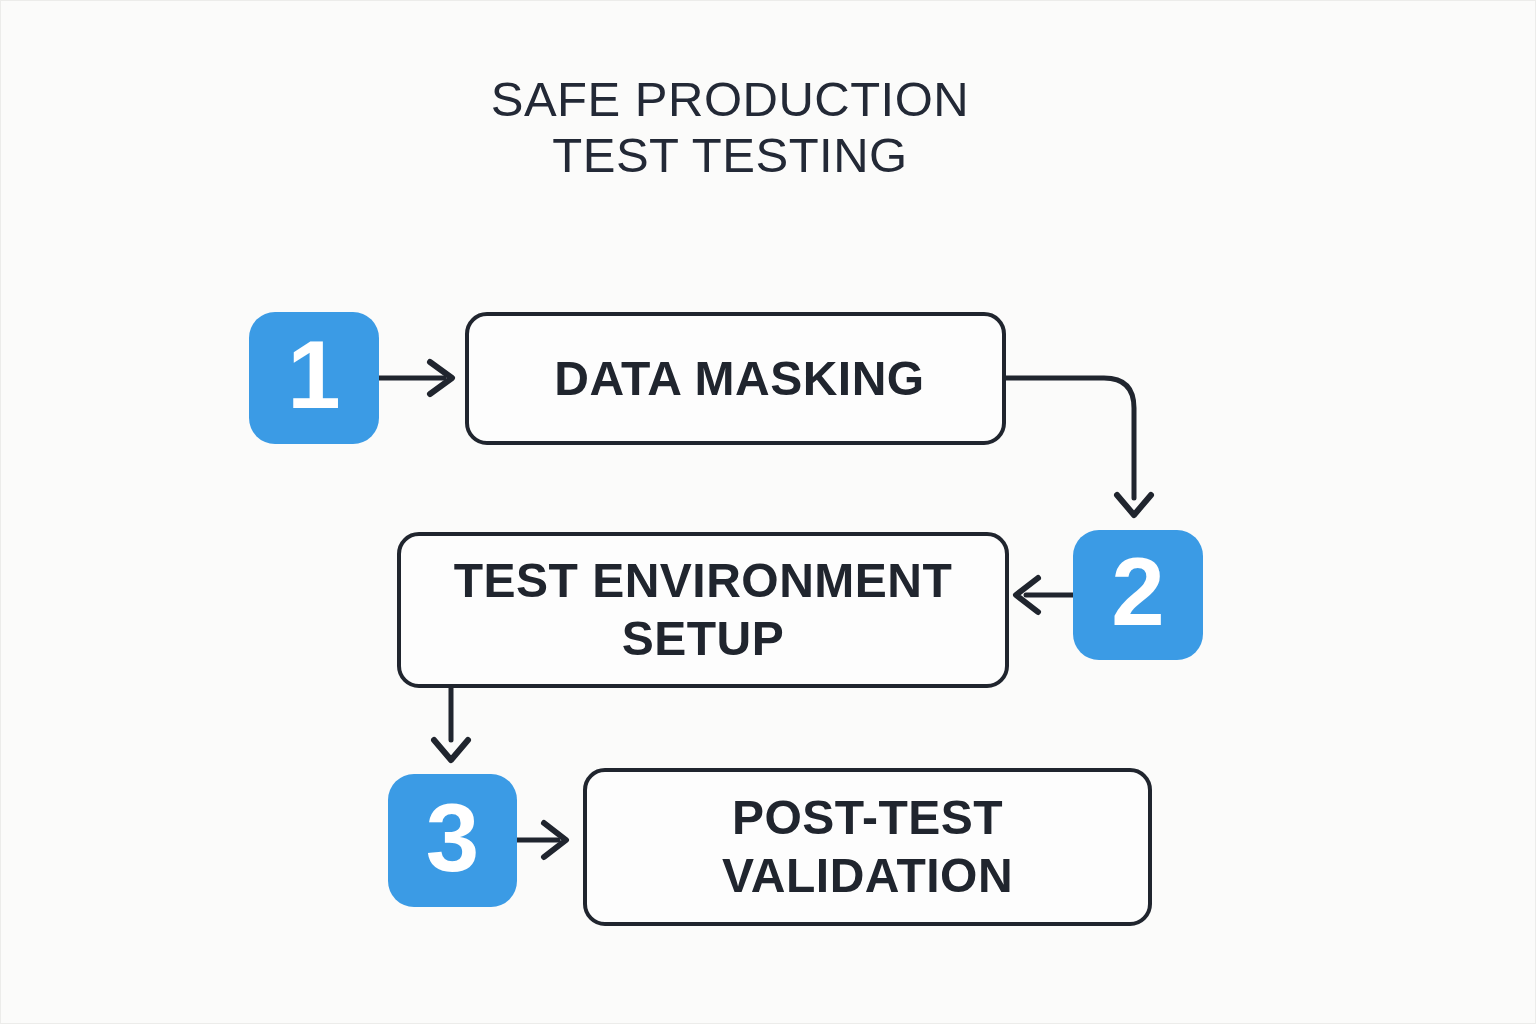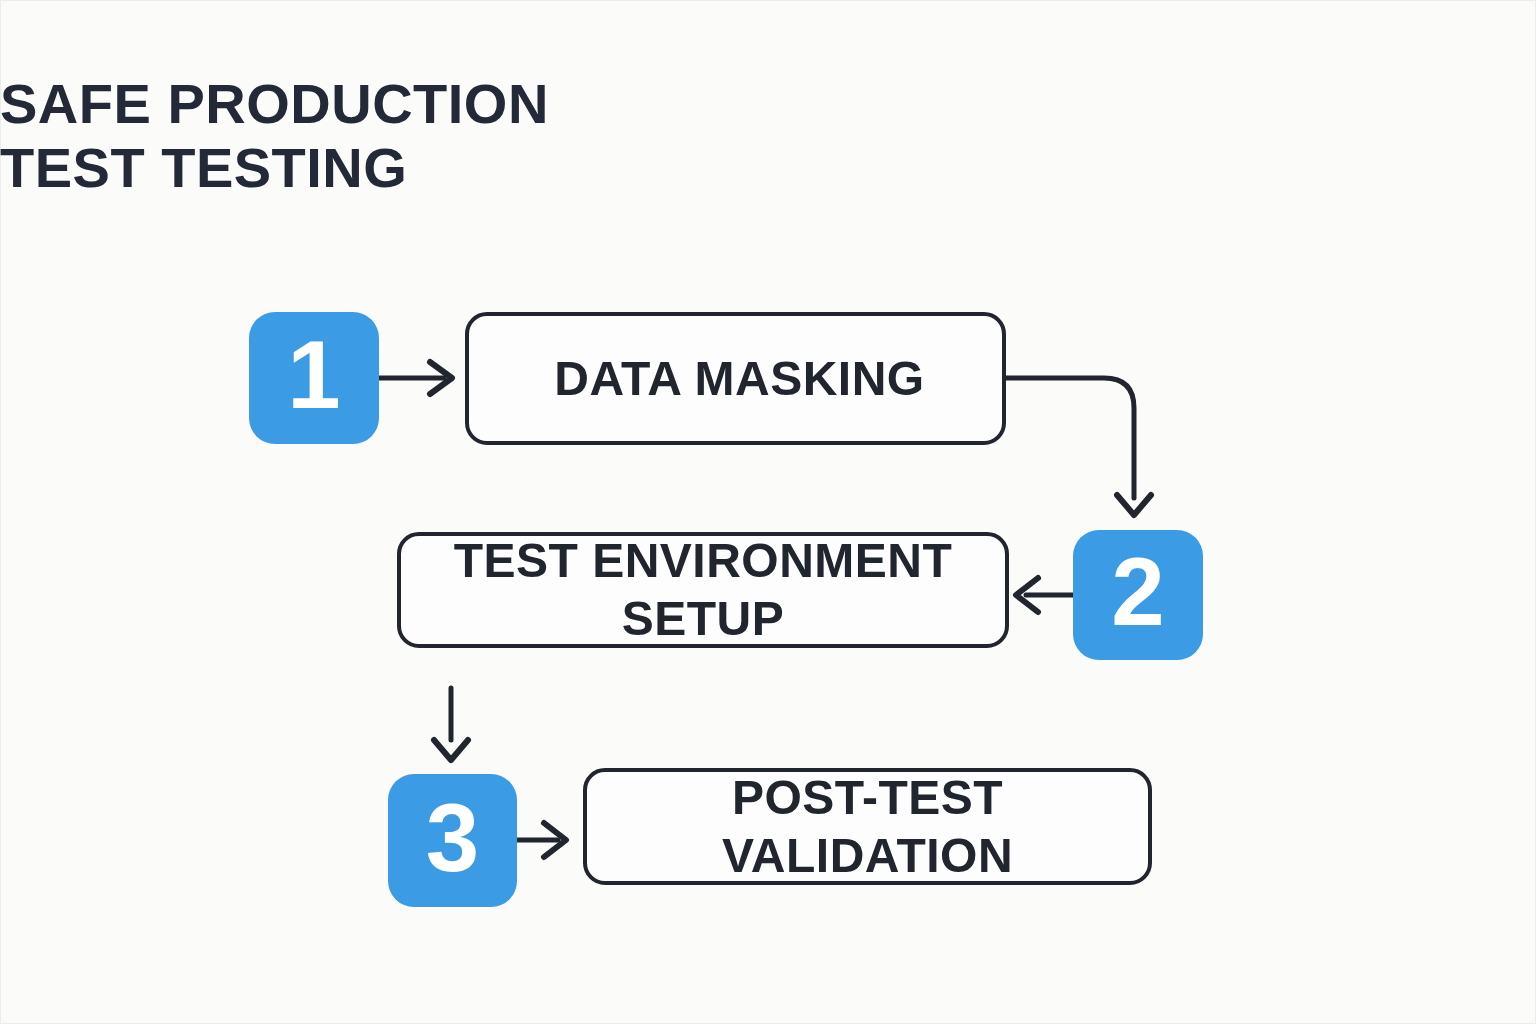--- a/index.html
+++ b/index.html
@@ -21,23 +21,24 @@
     background: var(--background);
     outline: 1px solid #ececea;
     outline-offset: -1px;
   }
 
   .title {
     position: absolute;
     left: 0;
     top: 72px;
     width: 1460px;
-    font-size: 56px;
+    text-align: center;
+    font-size: 49px;
     line-height: 1.14;
-    font-weight: bold;
+    font-weight: normal;
     letter-spacing: 0.5px;
     color: var(--title-ink);
   }
   .title span { display: block; }
 
   .wires {
     position: absolute;
     left: 0; top: 0;
     width: 1536px;
     height: 1024px;
@@ -79,22 +80,22 @@
     position: absolute;
     background: var(--node-fill);
     border: 4px solid var(--ink);
     border-radius: 22px;
     display: flex;
     align-items: center;
     justify-content: center;
     text-align: center;
   }
   .n1 { left: 465px; top: 312px; width: 541px; height: 133px; padding-left: 8px; }
-  .n2 { left: 397px; top: 532px; width: 612px; height: 116px; }
-  .n3 { left: 583px; top: 768px; width: 569px; height: 117px; }
+  .n2 { left: 397px; top: 532px; width: 612px; height: 156px; }
+  .n3 { left: 583px; top: 768px; width: 569px; height: 158px; }
 
   .nlabel {
     font-size: 48px;
     font-weight: bold;
     letter-spacing: 0.5px;
     line-height: 1.2;
     color: var(--ink);
     white-space: pre-line;
   }
 </style>

